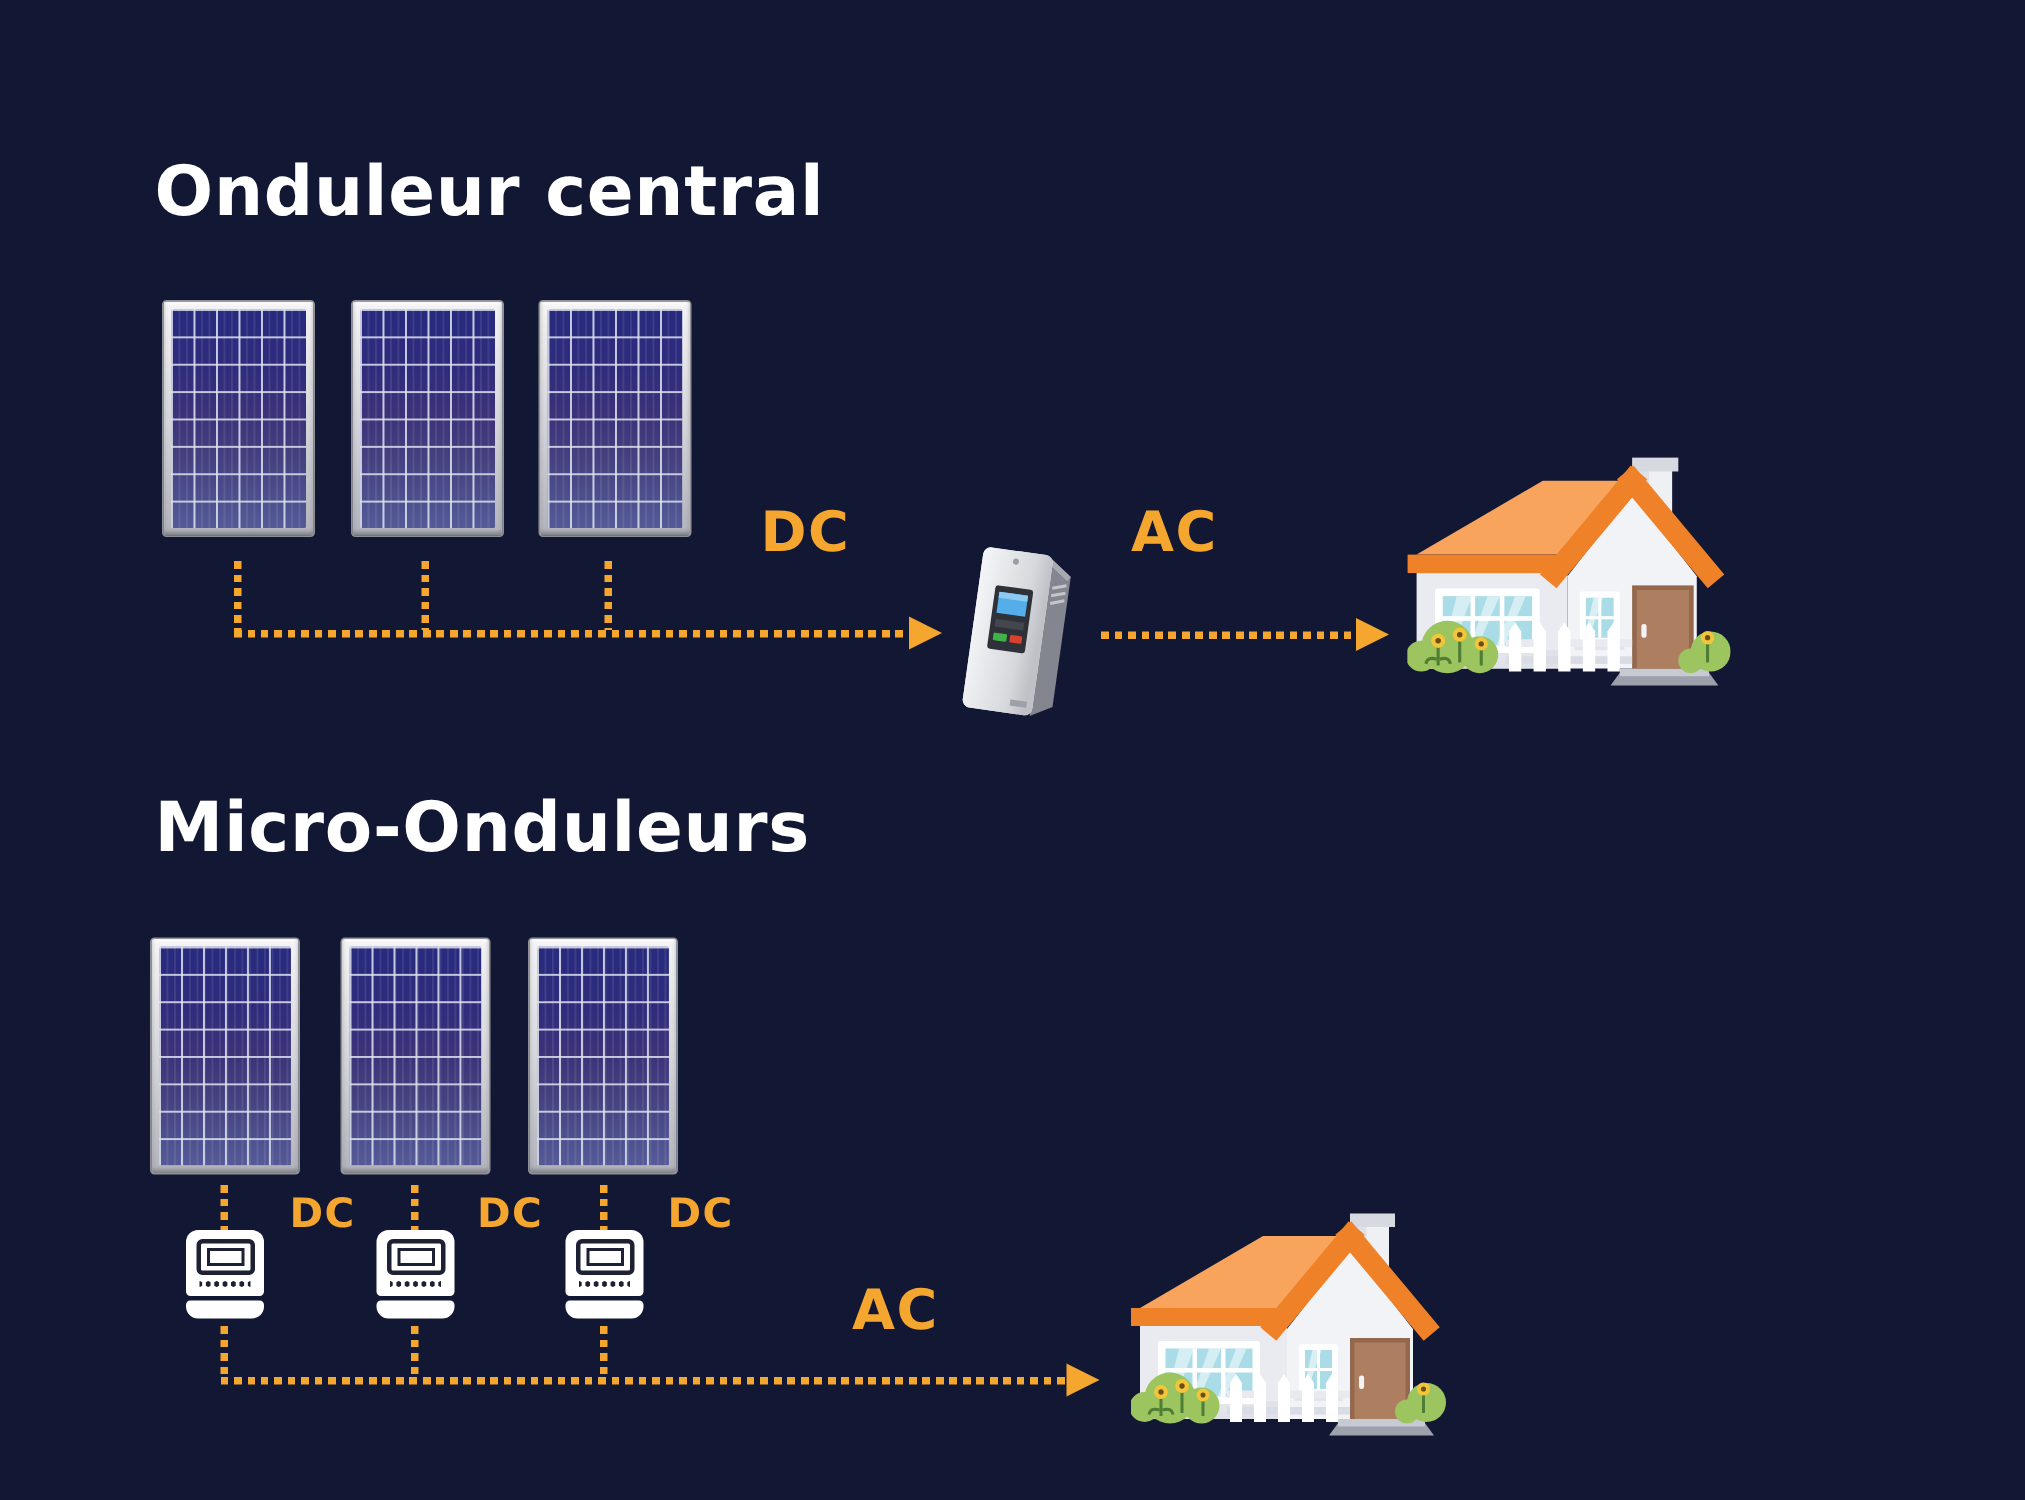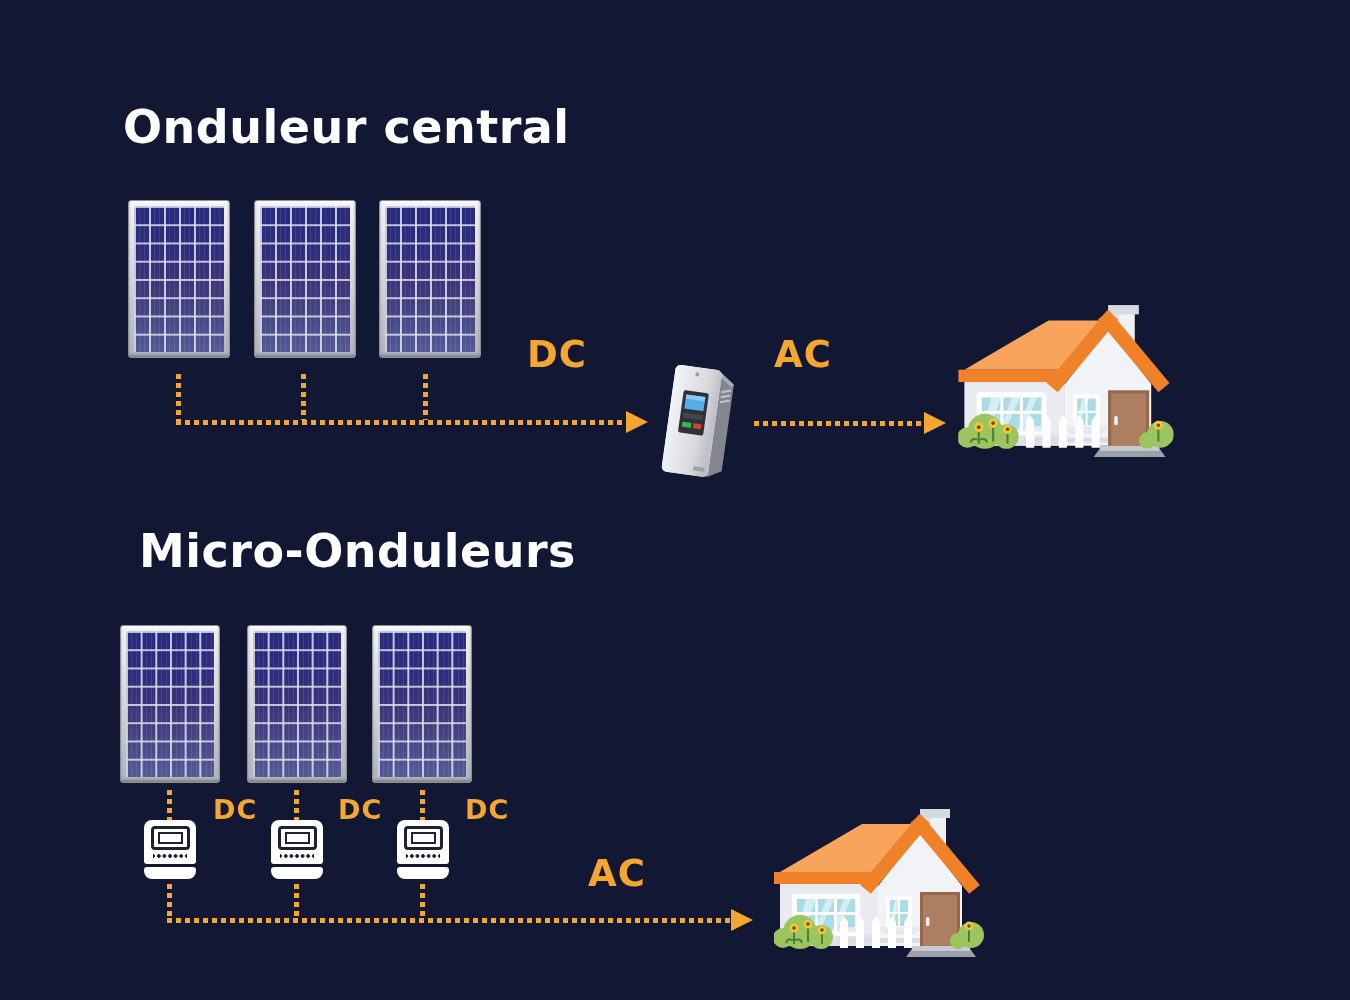--- a/index.html
+++ b/index.html
@@ -6,21 +6,21 @@
     --bg:#121833;
     --accent:#F4A62F;
     --title:#FFFFFF;
   }
   html,body{margin:0;padding:0;}
   body{
     background:var(--bg);
     font-family:"DejaVu Sans","Liberation Sans",sans-serif;
     width:1350px;height:1000px;overflow:hidden;
   }
-  .stage{position:relative;width:1110px;height:1000px;background:var(--bg);margin-left:20px;}
+  .stage{position:relative;width:1110px;height:1000px;background:var(--bg);}
   .abs{position:absolute;}
   .title{
     color:var(--title);font-weight:800;font-size:46px;letter-spacing:.5px;
     margin:0;white-space:nowrap;
   }
   .flow-label{
     color:var(--accent);font-weight:700;white-space:nowrap;letter-spacing:1px;
   }
   .flow-label.big{font-size:37px;}
   .flow-label.small{font-size:27px;}
@@ -217,21 +217,21 @@
   </div>
 
   <div class="abs flow-label big" style="left:754px;top:333px;">AC</div>
   <div class="abs dot-h" style="left:734px;top:421px;width:172px;"></div>
   <div class="abs arr-r" style="left:904px;top:412px;"></div>
 
   <svg class="abs" style="left:938px;top:302px;" width="216" height="156" viewBox="0 0 210 152">
       <use href="#house-sym"></use>
     </svg>
 
-  <h1 class="abs title" style="left:119px;top:524px;text-align:right;">Micro-Onduleurs</h1>
+  <h1 class="abs title" style="left:103px;top:524px;text-align:right;">Micro-Onduleurs</h1>
 
   <div class="abs solar-panel" style="left:100px;top:625px;width:100px;height:158px;">
       <div class="solar-cells"></div>
     </div>
   <div class="abs solar-panel" style="left:227px;top:625px;width:100px;height:158px;">
       <div class="solar-cells"></div>
     </div>
   <div class="abs solar-panel" style="left:352px;top:625px;width:100px;height:158px;">
       <div class="solar-cells"></div>
     </div>

